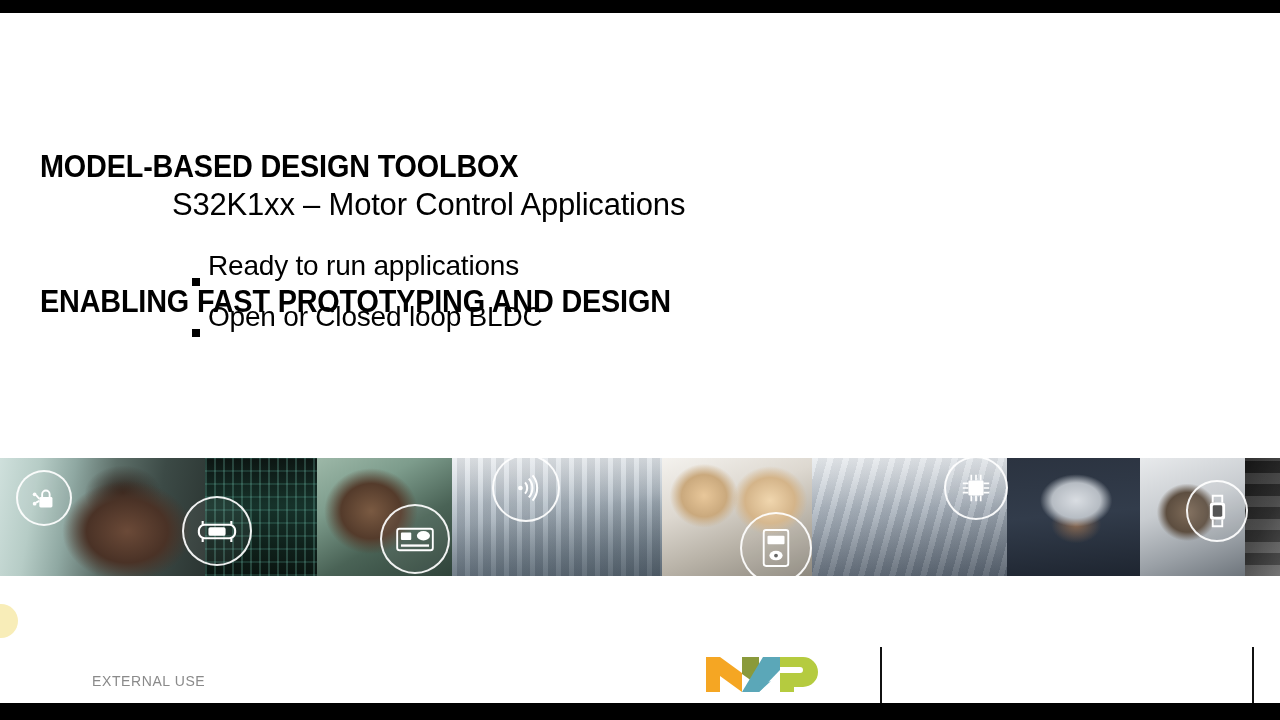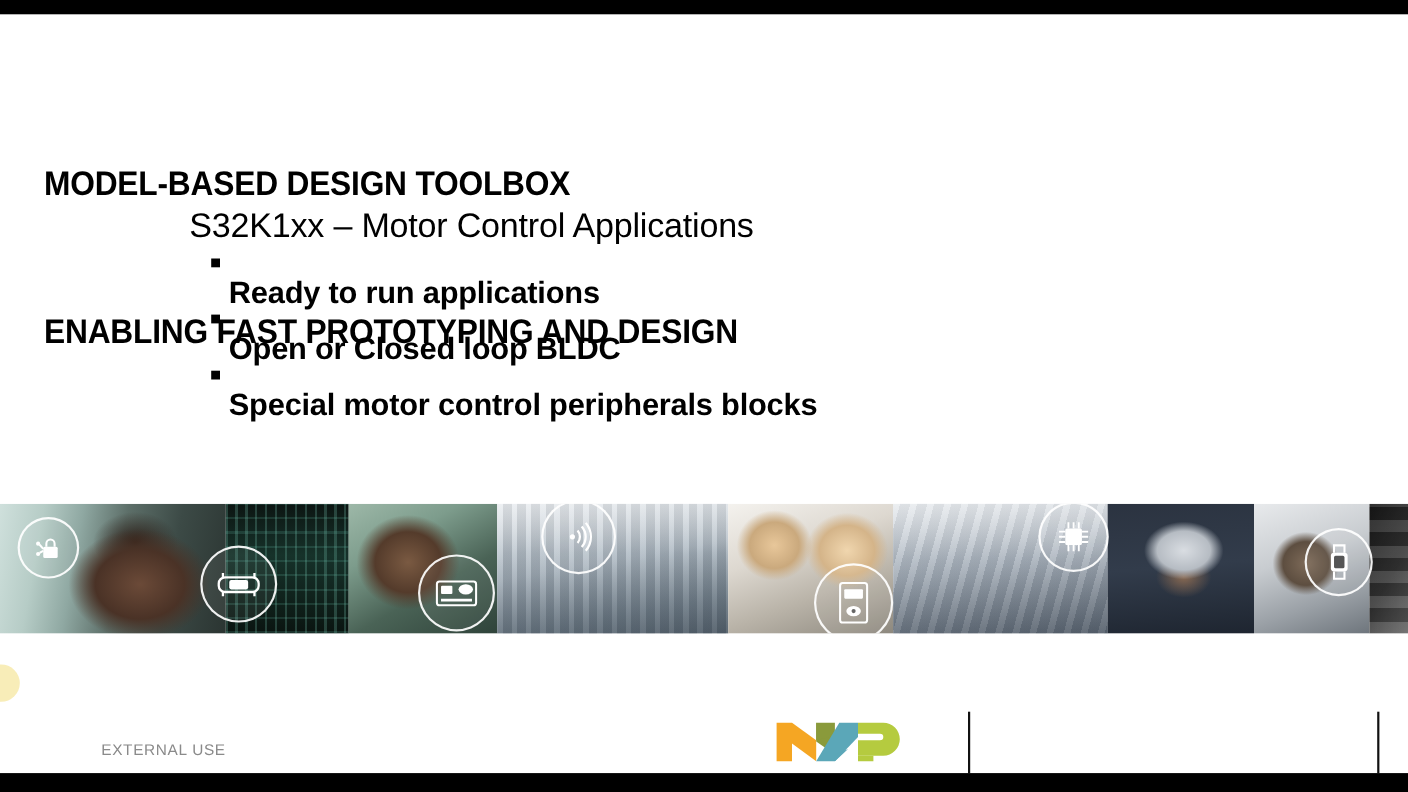--- a/index.html
+++ b/index.html
@@ -71,27 +71,26 @@
     font-size: 31px;
     font-weight: normal;
     color: #000000;
     line-height: 1.28;
     letter-spacing: -0.2px;
     margin-bottom: 16px;
   }
   .bullet-list { list-style: none; }
   .bullet-item {
     display: flex;
-    align-items: flex-start;
+    align-items: flex-end;
     font-size: 28px;
     line-height: 1.82;
     color: #000000;
     letter-spacing: -0.2px;
     padding-left: 20px;
-    font-weight: bold;
   }
   .bullet-marker {
     width: 8px;
     height: 8px;
     background: #000;
     flex: 0 0 auto;
     margin-right: 8px;
     position: relative;
     top: -6px;
   }
@@ -262,24 +261,20 @@
       <div class="body-heading">S32K1xx – Motor Control Applications</div>
       <ul class="bullet-list">
         <li class="bullet-item">
           <span class="bullet-marker"></span>
           <span class="bullet-text">Ready to run applications</span>
         </li>
         <li class="bullet-item">
           <span class="bullet-marker"></span>
           <span class="bullet-text">Open or Closed loop BLDC</span>
         </li>
-        <li class="bullet-item">
-          <span class="bullet-marker"></span>
-          <span class="bullet-text">Special motor control peripherals blocks</span>
-        </li>
       </ul>
     </div>
 
     <div class="photo-band">
       <div class="photo-panel panel-man-glasses"></div>
       <div class="photo-panel panel-circuit"></div>
       <div class="photo-panel panel-man-smiling"></div>
       <div class="photo-panel panel-city"></div>
       <div class="photo-panel panel-couple"></div>
       <div class="photo-panel panel-airport"></div>

